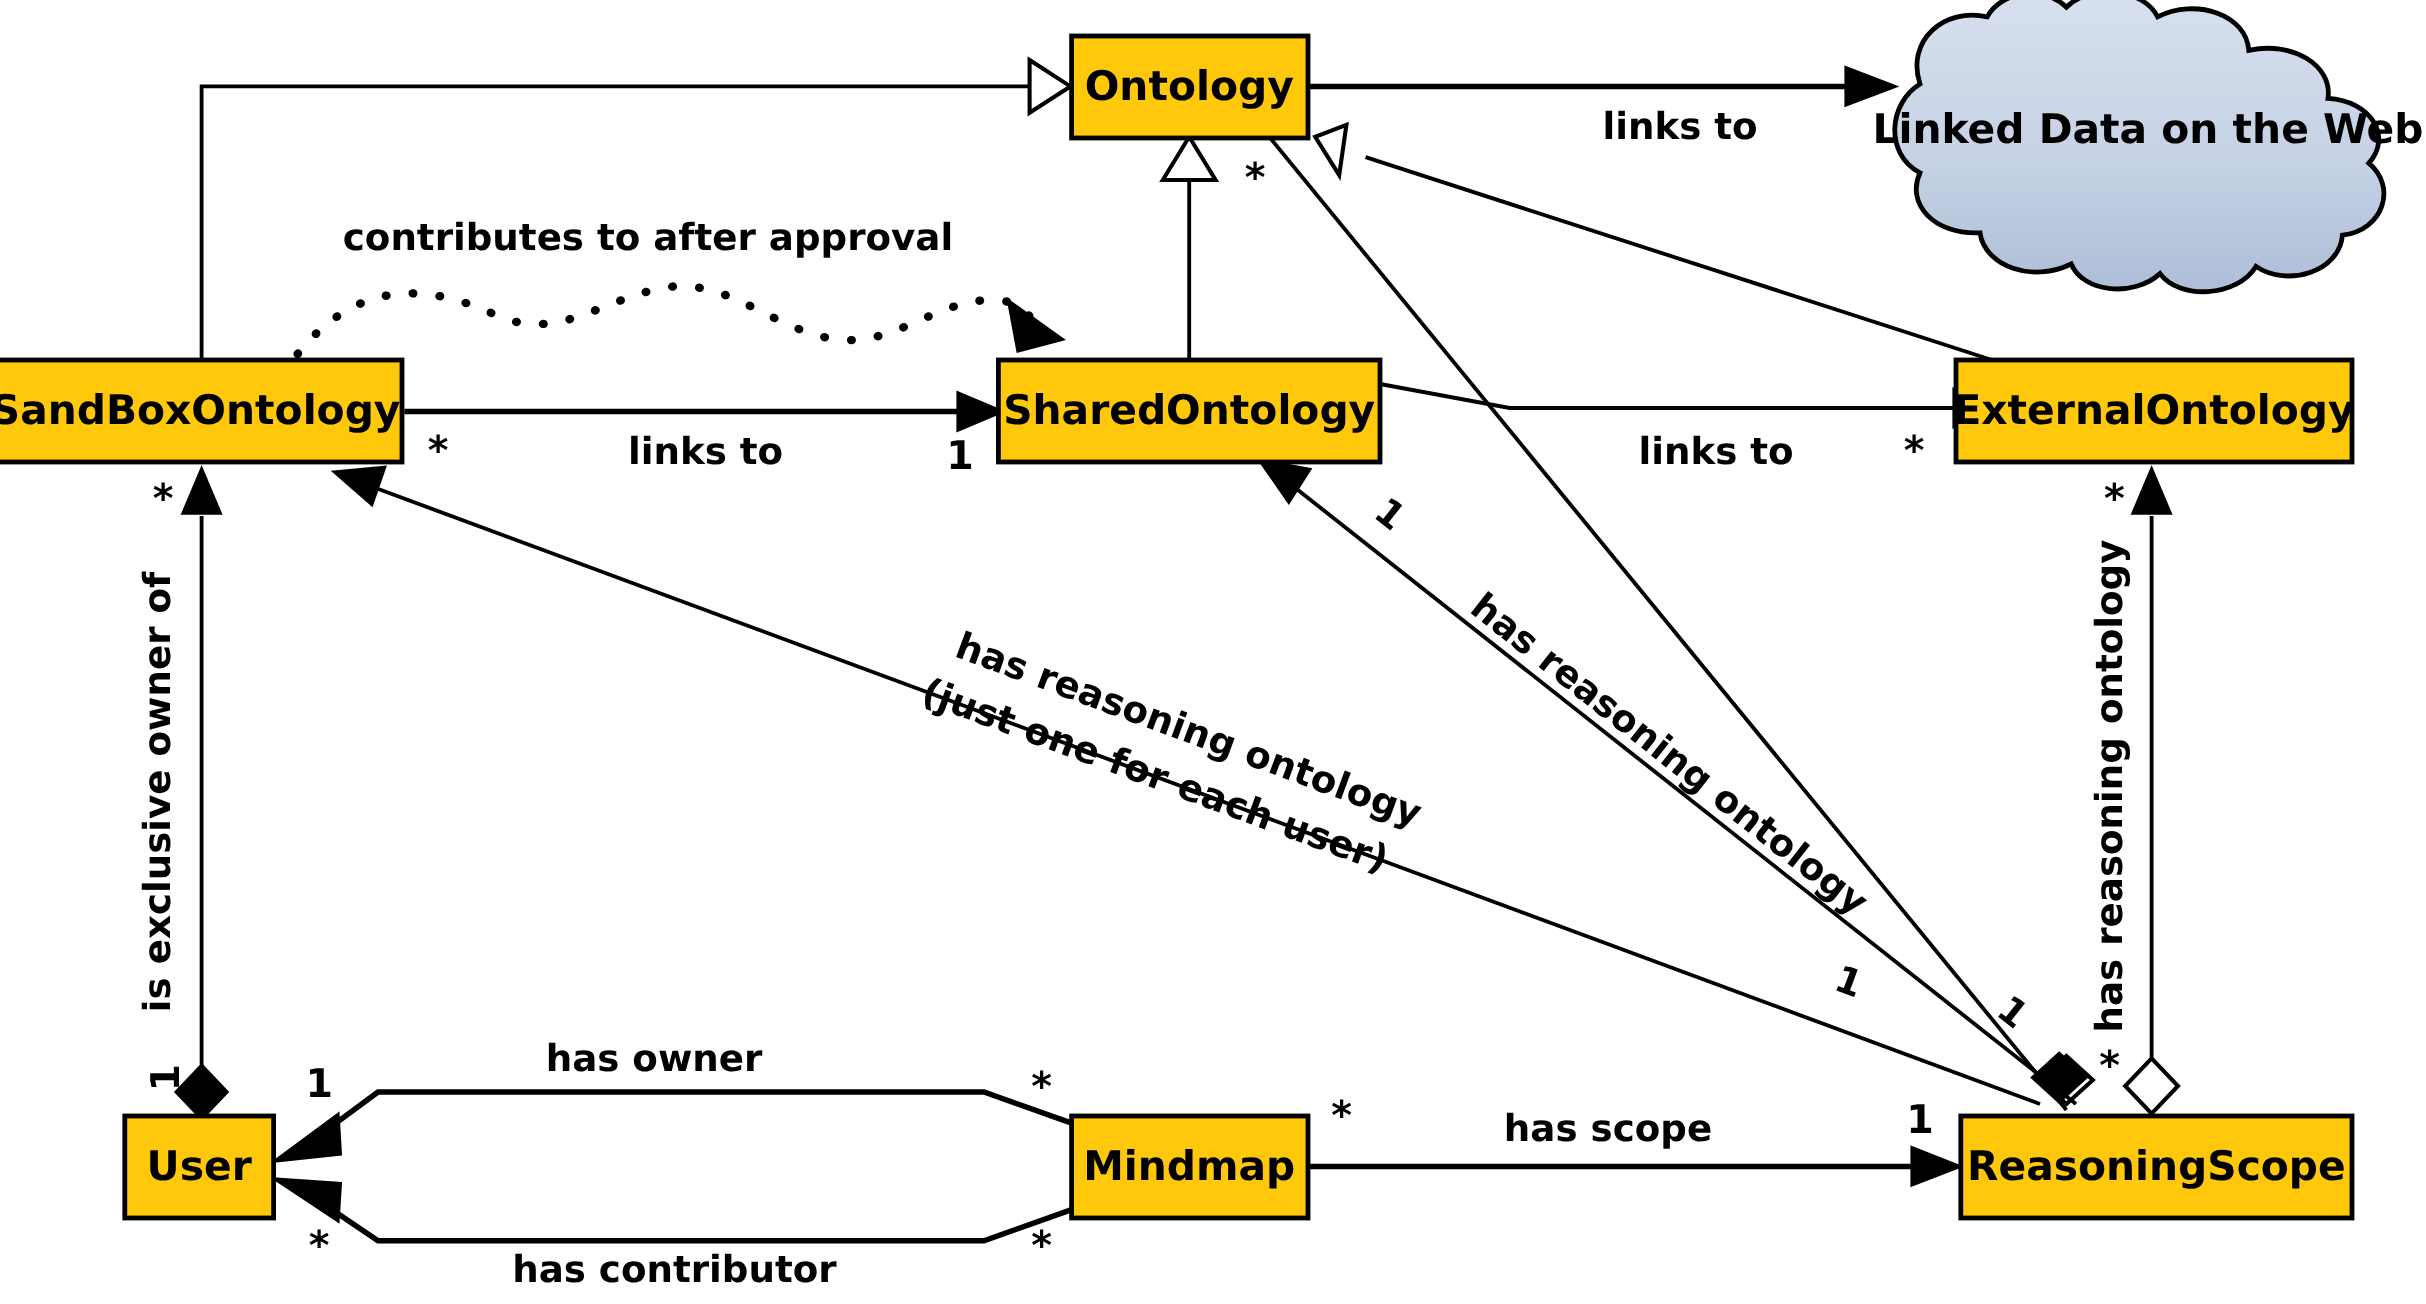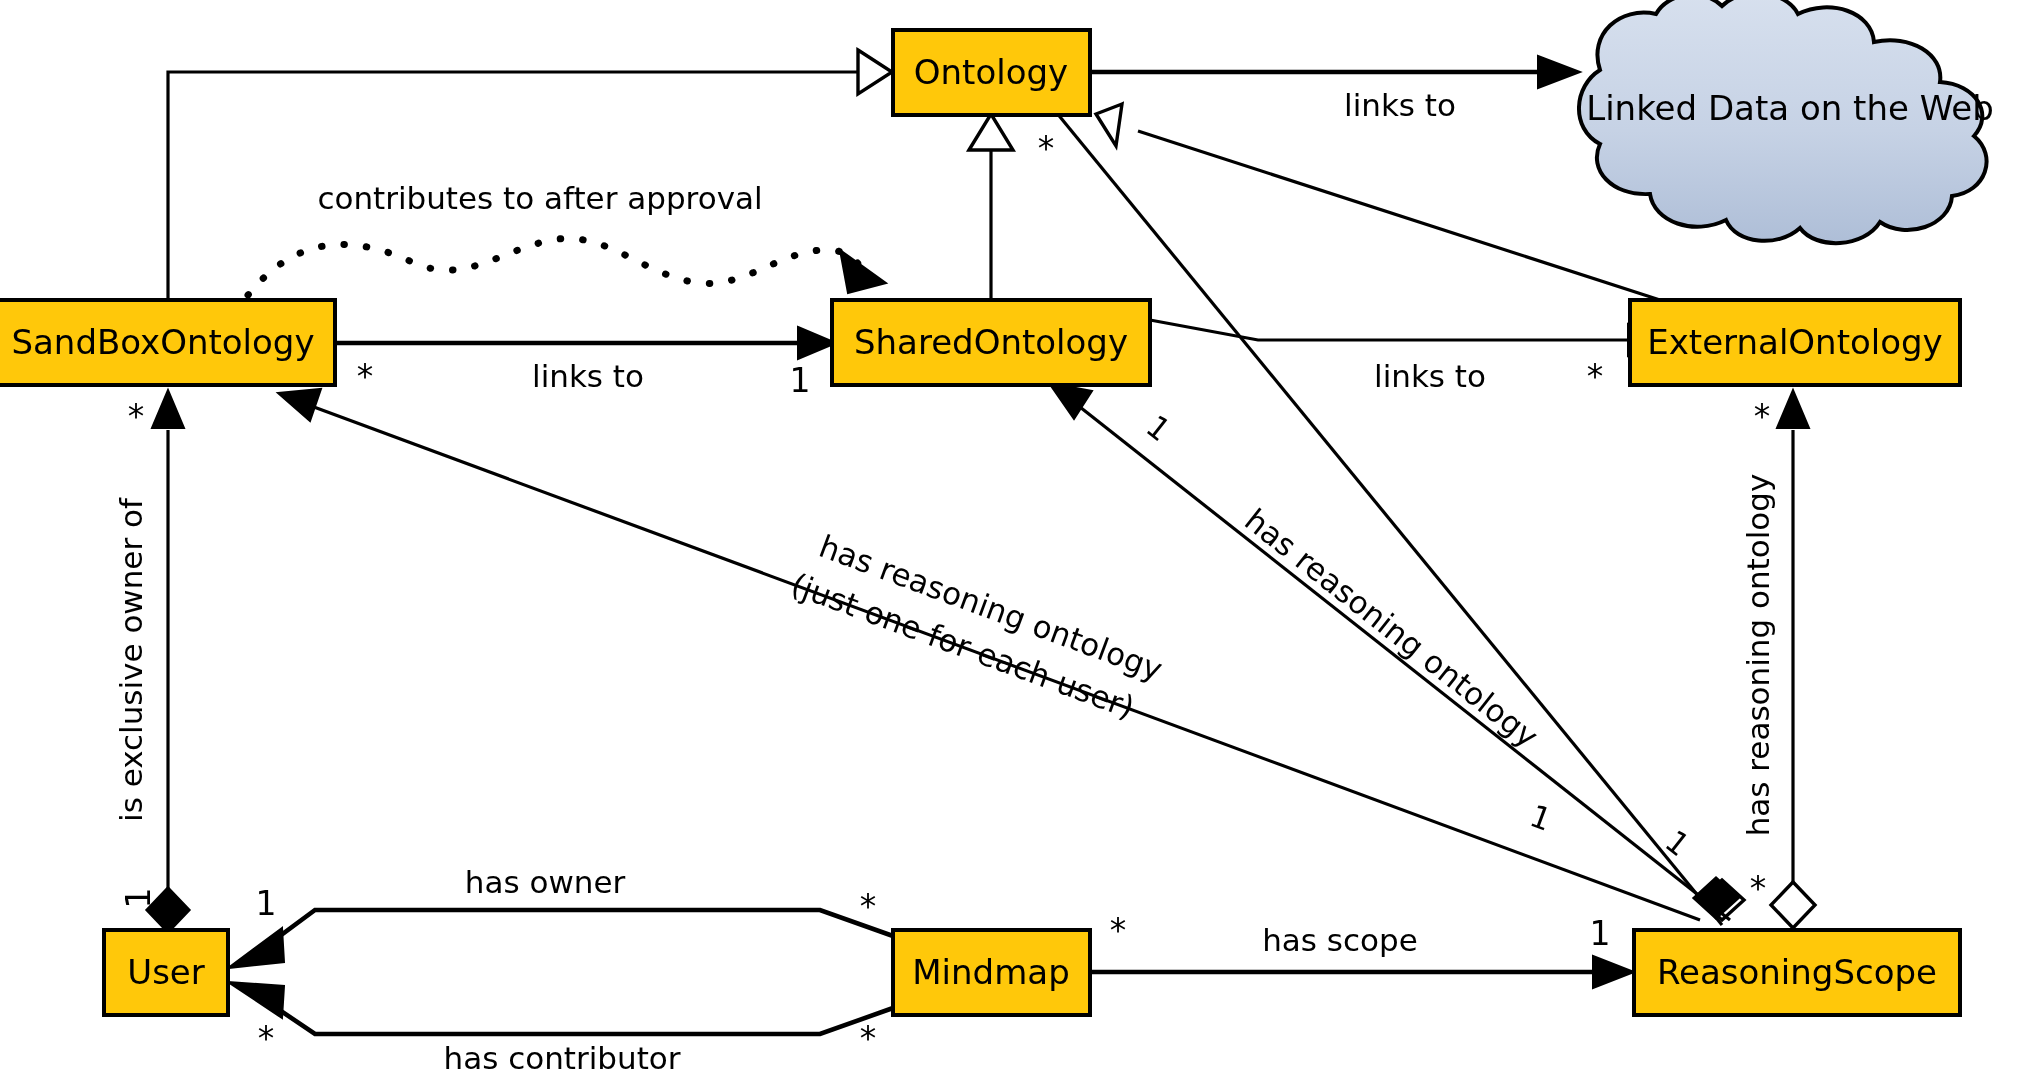--- a/index.html
+++ b/index.html
@@ -10,20 +10,21 @@
   body {
     width: 2022px;
     height: 1087px;
     overflow: hidden;
     font-family: "DejaVu Sans", sans-serif;
   }
   #diagram-root {
     position: relative;
     width: 2022px;
     height: 1087px;
+    font-weight: bold;
   }
   svg#uml {
     display: block;
     width: 2022px;
     height: 1087px;
   }
   .cls-box {
     fill: #FFC80A;
     stroke: #000000;
     stroke-width: 4;

